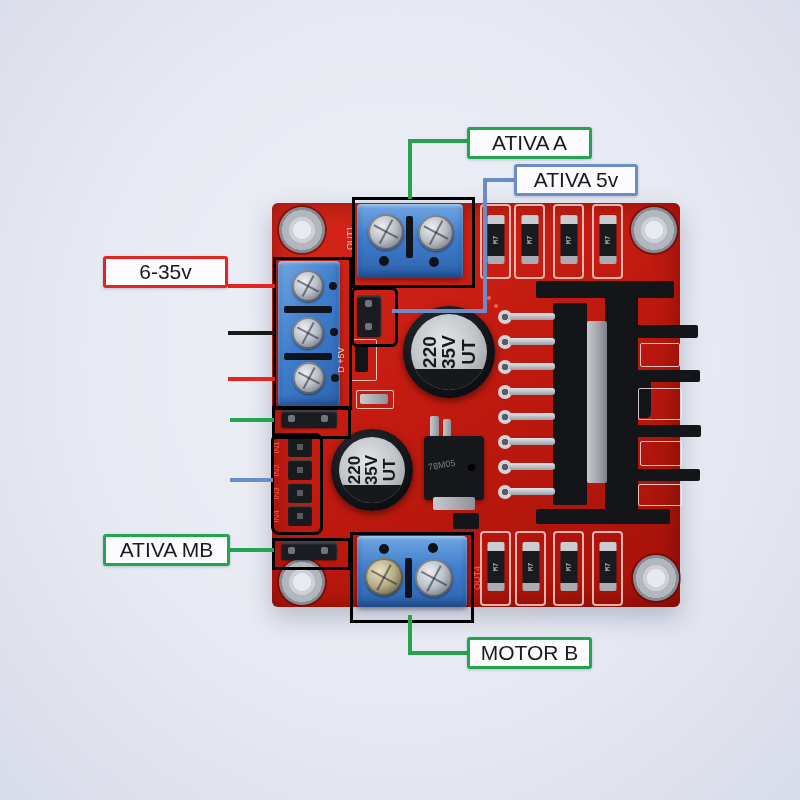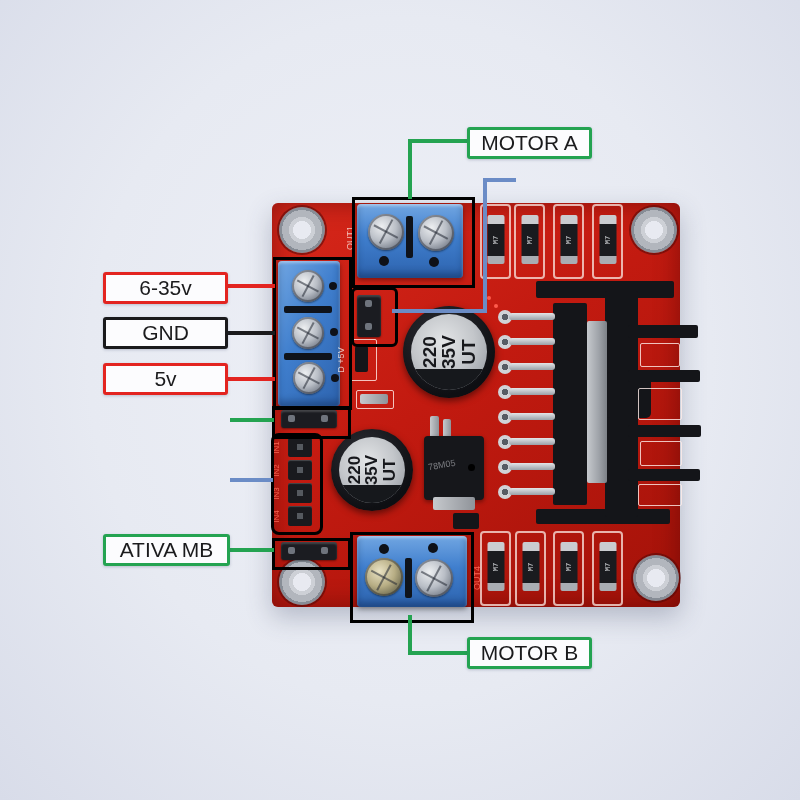--- a/index.html
+++ b/index.html
@@ -285,30 +285,27 @@
   <div class="seg bg-red" style="left:228px;top:377px;width:47px;height:4px"></div>
 
   <div class="seg bg-green" style="left:230px;top:418px;width:44px;height:4px"></div>
   <div class="seg bg-blue" style="left:230px;top:478px;width:43px;height:4px"></div>
   <div class="seg bg-green" style="left:230px;top:548px;width:44px;height:4px"></div>
 
   <div class="seg bg-green" style="left:408px;top:615px;width:4px;height:40px"></div>
   <div class="seg bg-green" style="left:408px;top:651px;width:61px;height:4px"></div>
 
   <div class="label-box bc-green" style="left:467px;top:127px;width:119px">
-    <span>MOTOR A</span>
-  </div>
-  <div class="label-box bc-red" style="left:103px;top:272px;width:119px">
+    <span>ATIVA A</span>
+  </div>
+  <div class="label-box bc-blue" style="left:514px;top:164px;width:118px">
+    <span>ATIVA 5v</span>
+  </div>
+  <div class="label-box bc-red" style="left:103px;top:256px;width:119px">
     <span>6-35v</span>
-  </div>
-  <div class="label-box bc-black" style="left:103px;top:317px;width:119px">
-    <span>GND</span>
-  </div>
-  <div class="label-box bc-red" style="left:103px;top:363px;width:119px">
-    <span>5v</span>
   </div>
   <div class="label-box bc-green" style="left:103px;top:534px;width:121px">
     <span>ATIVA MB</span>
   </div>
   <div class="label-box bc-green" style="left:467px;top:637px;width:119px">
     <span>MOTOR B</span>
   </div>
 
 </div>
 

